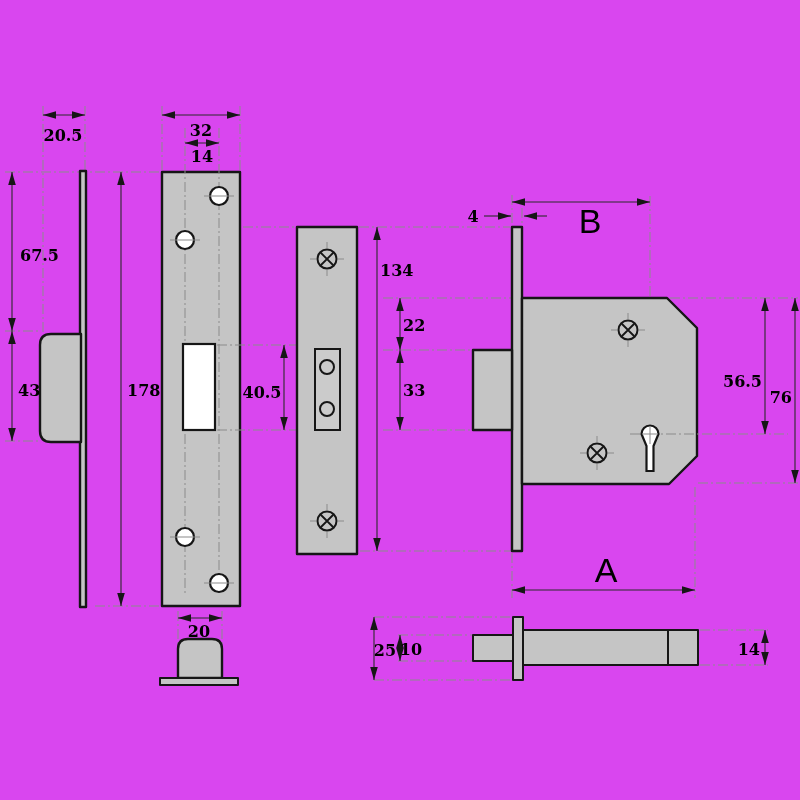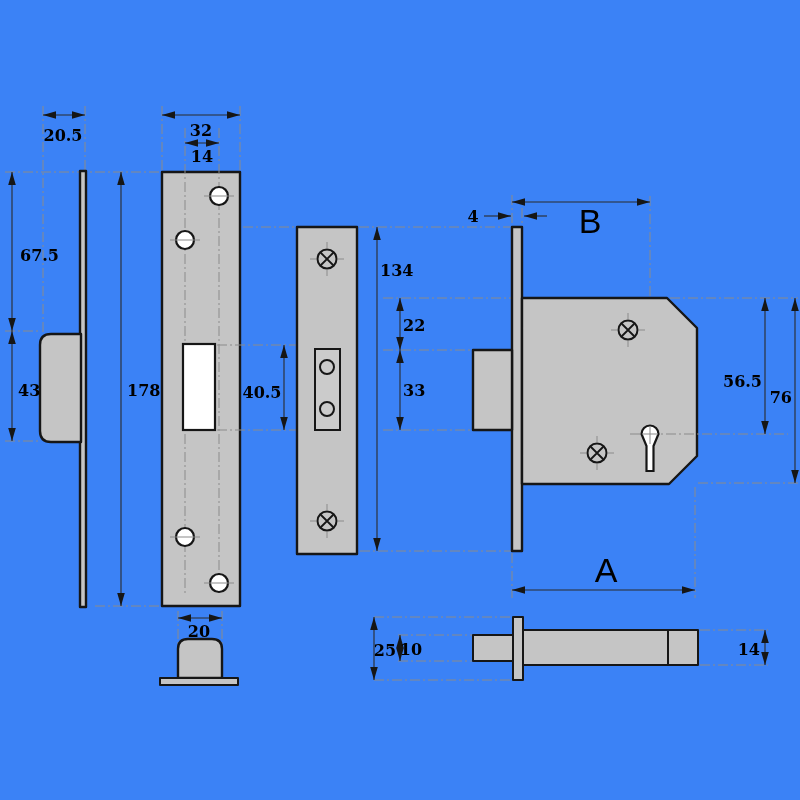--- a/index.html
+++ b/index.html
@@ -1,16 +1,16 @@
 <!DOCTYPE html>
 <html><head>
 <meta charset="utf-8">
 <style>
   html,body{margin:0;padding:0;background:#ffffff;}
-  .stage{width:800px;height:800px;position:relative;background:#3b82f6;}
+  .stage{width:800px;height:800px;position:relative;background:#d946ef;}
   .part{fill:#c5c5c5;stroke:#161616;stroke-width:2.4;stroke-linejoin:round;}
   .thin{stroke-width:2;}
   .hole{fill:#ffffff;stroke:#161616;stroke-width:2.2;}
   .screw{fill:#c5c5c5;stroke:#161616;stroke-width:2;}
   .ghole{fill:#cbcbcb;stroke:#161616;stroke-width:2;}
   .xline{stroke:#161616;stroke-width:1.8;stroke-linecap:round;fill:none;}
   .cdash{stroke:#8b8b8b;stroke-width:1;stroke-dasharray:10 3 2 3;fill:none;}
   .ctick{stroke:#8b8b8b;stroke-width:1;fill:none;}
   .dim{stroke:#2b2b2b;stroke-width:1.1;fill:none;}
   .lbl{font:bold 16px "DejaVu Serif", serif;fill:#000;}

